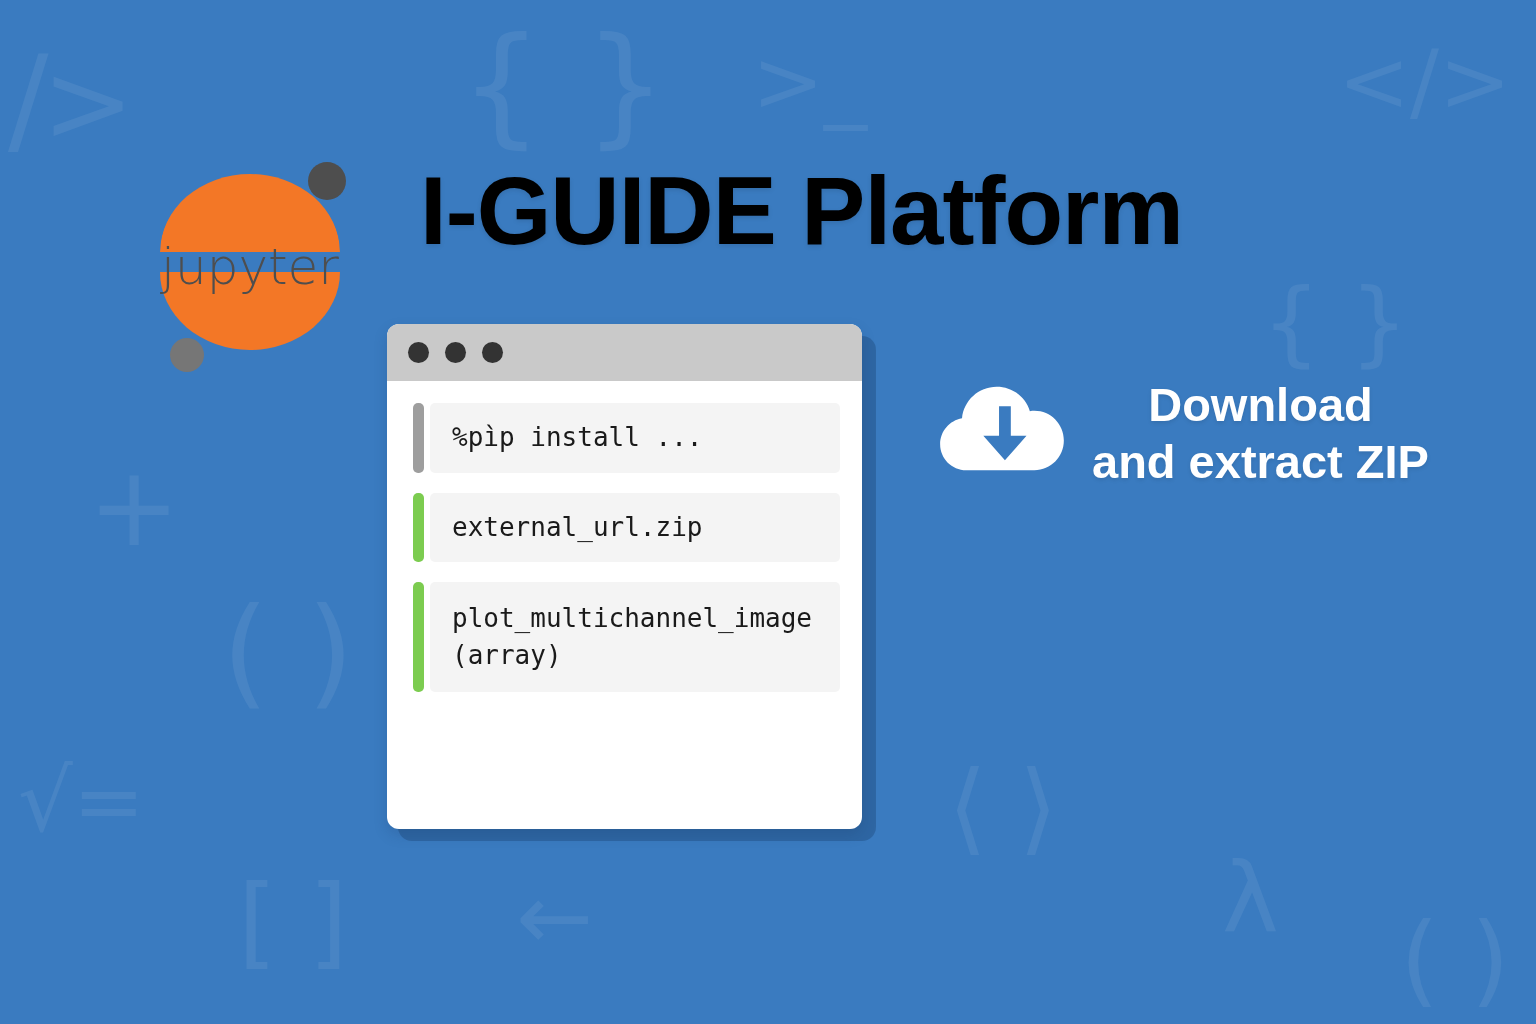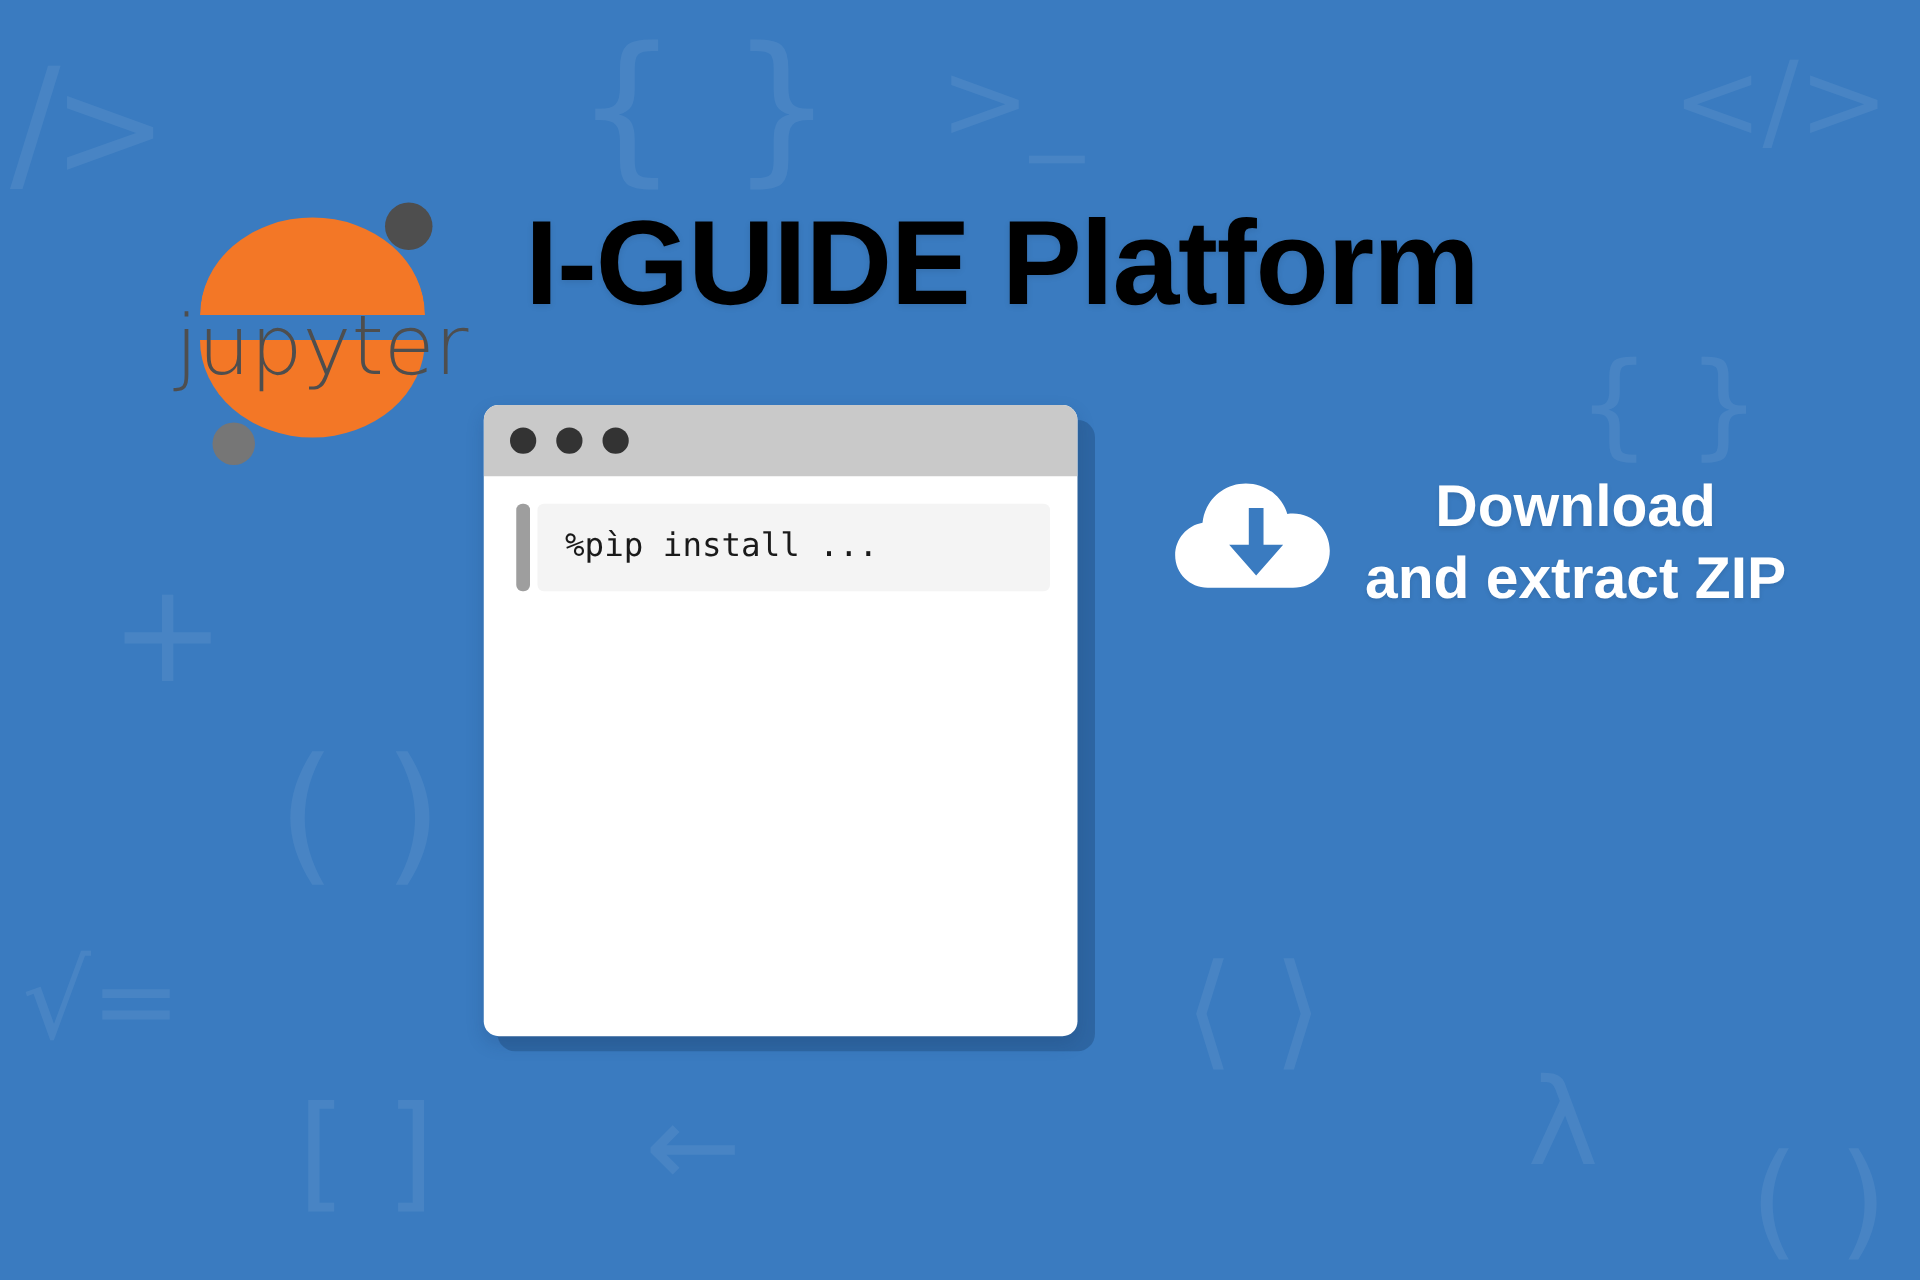--- a/index.html
+++ b/index.html
@@ -76,21 +76,21 @@
     bottom: 28px;
     clip-path: ellipse(90px 78px at 50% 0%);
   }
   .jp-word {
     position: absolute;
     left: 0;
     top: 88px;
     width: 220px;
     text-align: center;
     font-family: "DejaVu Sans", sans-serif;
-    font-size: 66px;
+    font-size: 50px;
     font-weight: 300;
     color: #4e4e4e;
     letter-spacing: 0px;
     z-index: 3;
   }
 
   
   .page-title {
     position: absolute;
     left: 420px;
@@ -242,20 +242,29 @@
     <div class="nb-titlebar">
       <div class="nb-dot"></div>
       <div class="nb-dot"></div>
       <div class="nb-dot"></div>
     </div>
     <div class="nb-body" id="cell-list">
         <div class="nb-cell">
           <div class="cell-bar gray"></div>
           <div class="cell-box">%pìp install ...</div>
         </div>
+        <div class="nb-cell">
+          <div class="cell-bar green"></div>
+          <div class="cell-box">external_url.zip</div>
+        </div>
+        <div class="nb-cell">
+          <div class="cell-bar green"></div>
+          <div class="cell-box two-line">plot_multichannel_image
+(array)</div>
+        </div>
       </div>
   </div>
 
   <div class="features">
 
     <div class="feature">
       <div class="feature-icon">
         <svg viewBox="0 0 128 110" width="126" height="108" aria-hidden="true">
           <path fill="#ffffff" d="M101 40.5c-1.6 0-3.1.1-4.6.4C92.1 26.3 78.6 16 62.6 16 44.1 16 29 30.1 27.3 48.1 14.7 50.3 5 61.3 5 74.5 5 89.1 16.9 101 31.5 101h69.5C117.9 101 131 87.4 131 70.8c0-16.6-13.1-30.3-30-30.3z" transform="translate(-3,0)"></path>
           <path fill="#3a7bc0" d="M62 36 h12 v30 h16 l-22 25 -22-25 h16 z"></path>

